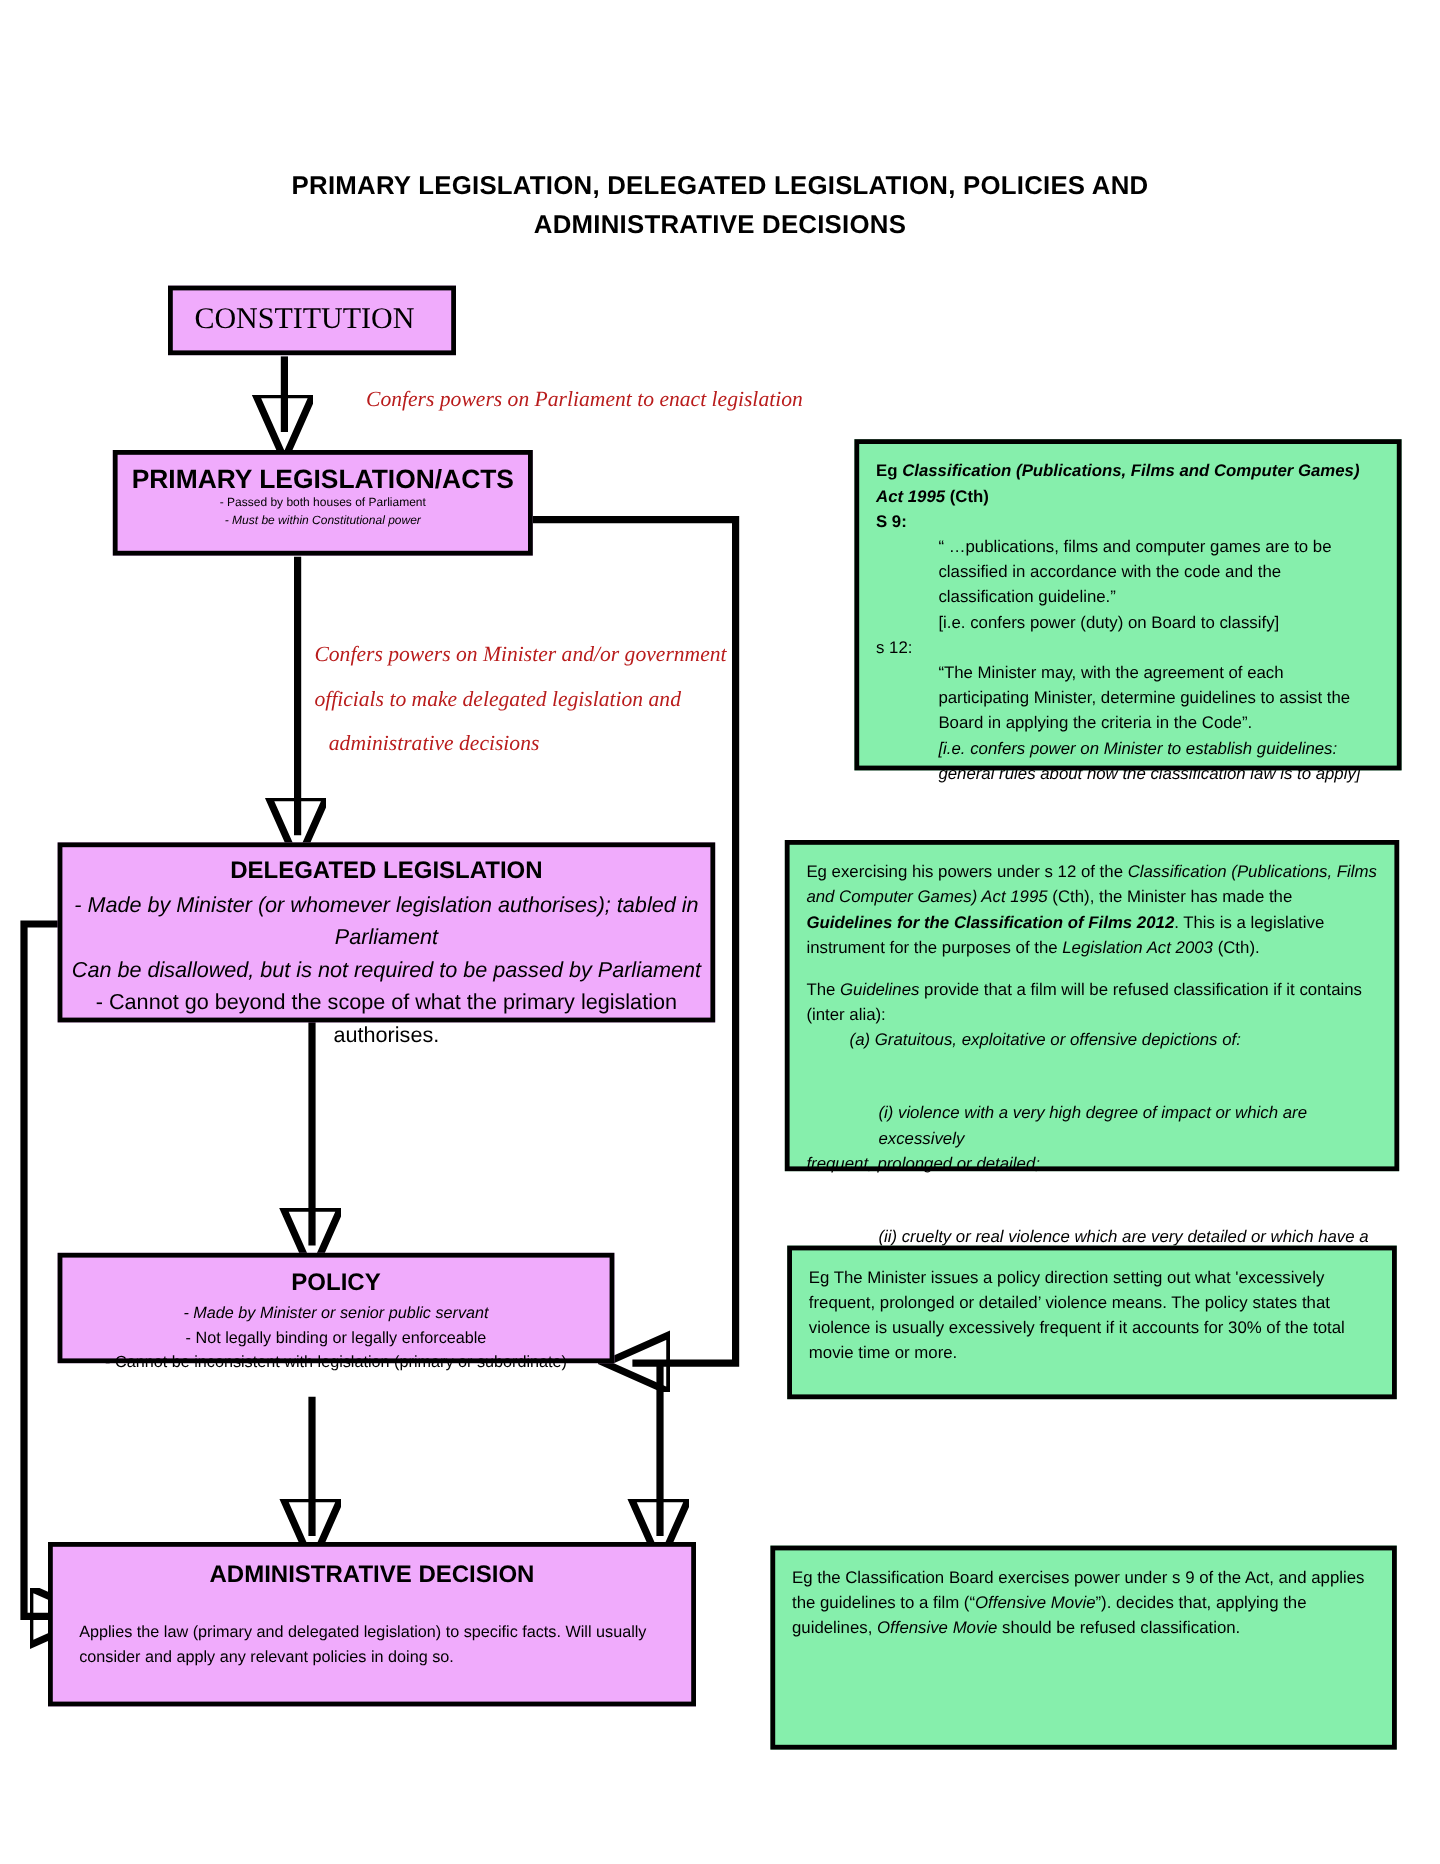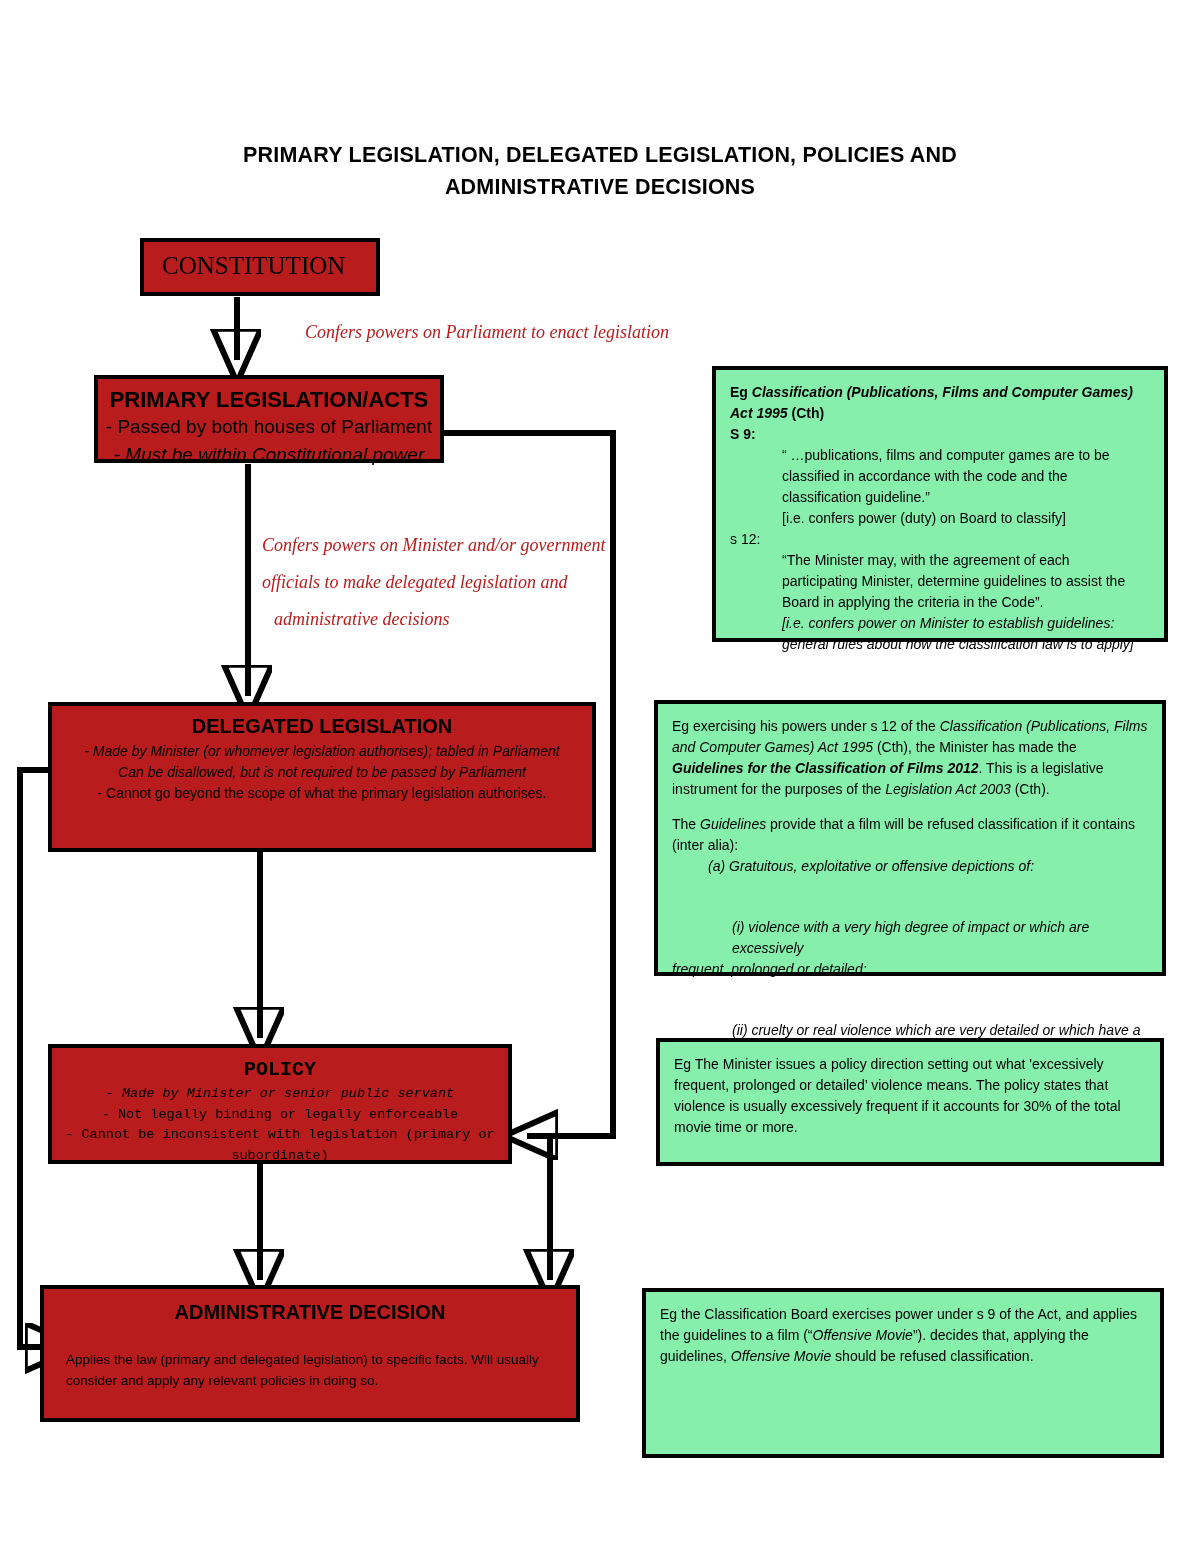--- a/index.html
+++ b/index.html
@@ -6,38 +6,38 @@
   body{width:1200px;height:1553px;position:relative;
        font-family:"Liberation Sans", sans-serif;color:#000;}
   .page{position:relative;width:1200px;height:1553px;overflow:hidden;}
 
   
   #title{position:absolute;left:180px;top:140px;width:840px;text-align:center;
          font-size:21.5px;font-weight:bold;line-height:1.48;letter-spacing:.2px;}
   #title .l2{display:block;}
 
   
-  .fbox{position:absolute;background:#b91c1c;border:4px solid #000;box-sizing:border-box;}
+  .fbox{position:absolute;background:#f0abfc;border:4px solid #000;box-sizing:border-box;}
   .fbox .hd{text-align:center;font-weight:bold;}
   .fbox .ln{text-align:center;}
   .it{font-style:italic;}
 
   #box-constitution{left:140px;top:238px;width:240px;height:58px;}
   #box-constitution .hd{font-family:"Liberation Serif", serif;font-weight:normal;
        font-size:25px;text-align:left;padding:10px 0 0 18px;}
 
   #box-primary{left:94px;top:375px;width:350px;height:88px;padding-top:8px;}
   #box-primary .hd{font-size:22px;}
-  #box-primary .ln{font-size:19px;line-height:1.45;}
+  #box-primary .ln{font-size:10px;line-height:1.45;}
 
   #box-delegated{left:48px;top:702px;width:548px;height:150px;padding-top:9px;}
   #box-delegated .hd{font-size:20px;margin-bottom:3px;}
-  #box-delegated .ln{font-size:14px;line-height:1.5;text-align:center;}
+  #box-delegated .ln{font-size:18px;line-height:1.5;text-align:center;}
 
-  #box-policy{left:48px;top:1044px;width:464px;height:120px;padding-top:10px;font-family:Liberation Mono, monospace;}
+  #box-policy{left:48px;top:1044px;width:464px;height:92px;padding-top:10px;}
   #box-policy .hd{font-size:20px;margin-bottom:3px;}
   #box-policy .ln{font-size:13.5px;line-height:1.52;}
 
   #box-admin{left:40px;top:1285px;width:540px;height:137px;padding-top:12px;}
   #box-admin .hd{font-size:20px;}
   #box-admin .body{font-size:13.5px;line-height:1.55;text-align:left;
         padding:26px 22px 0 22px;}
 
   
   .ebox{position:absolute;background:#86efac;border:4px solid #000;box-sizing:border-box;

